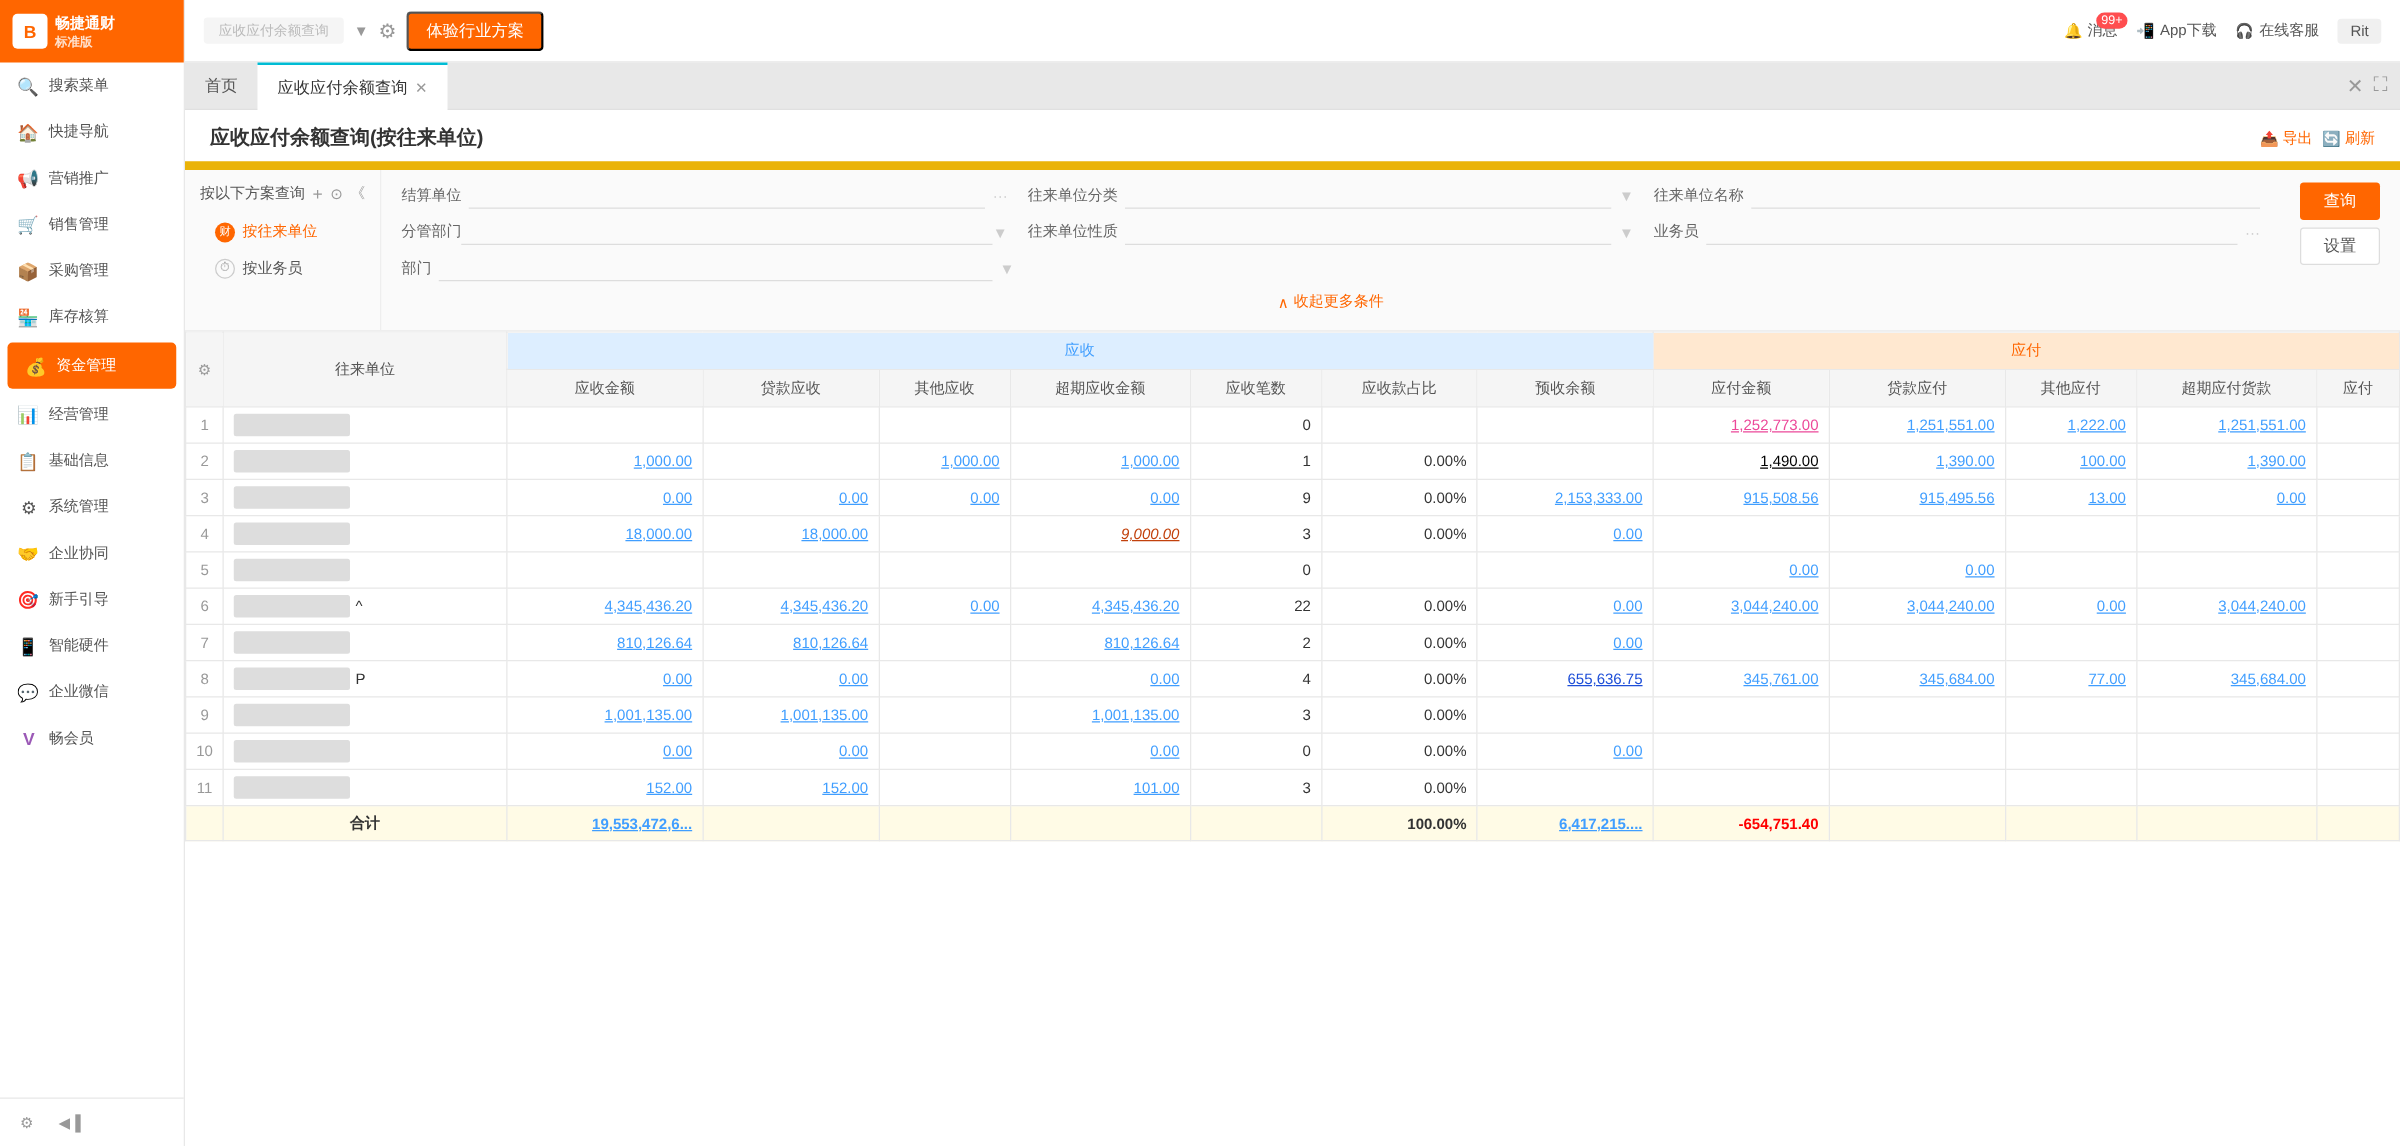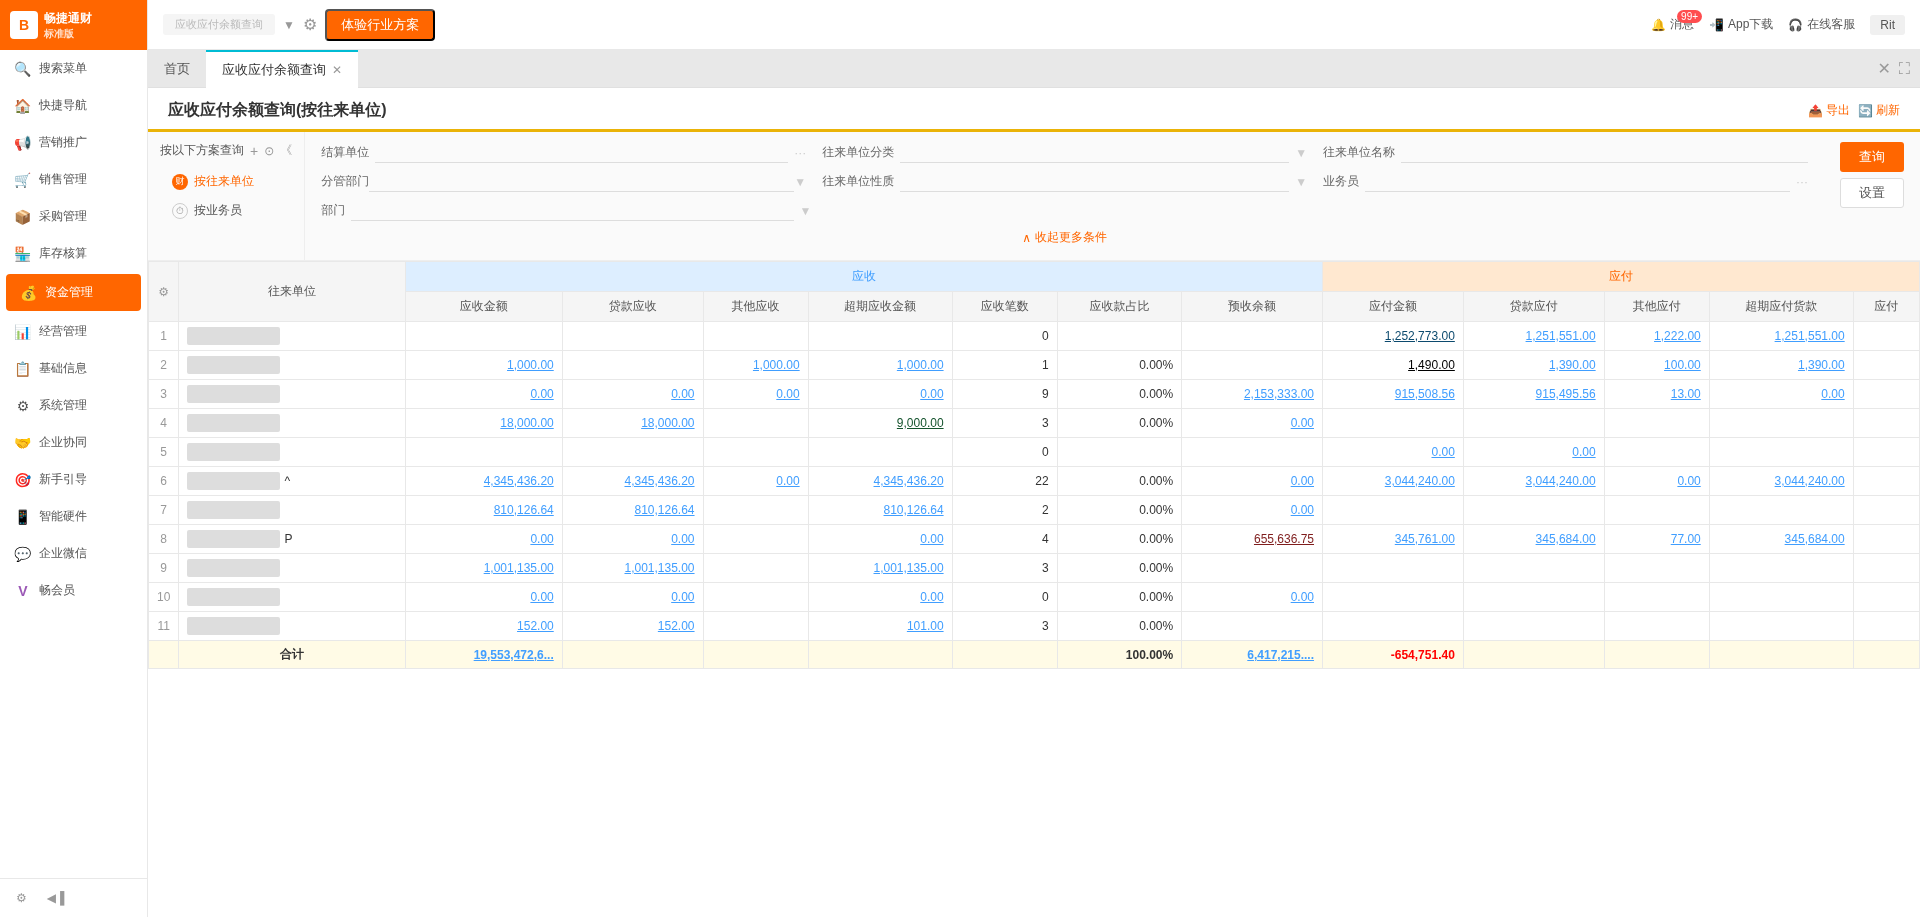--- a/index.html
+++ b/index.html
@@ -34,21 +34,21 @@
 
     
     .tabbar { height: 38px; background: #f0f2f5; display: flex; align-items: center; border-bottom: 1px solid #e0e0e0; }
     .tab { height: 38px; padding: 0 16px; display: flex; align-items: center; cursor: pointer; color: #555; font-size: 13px; gap: 6px; }
     .tab.active { background: #fff; color: #333; font-weight: 500; border-top: 2px solid #00bcd4; }
     .tab-home { color: #555; }
     .tab-close { color: #999; font-size: 12px; cursor: pointer; }
 
     
     .content { flex: 1; background: #fff; overflow: hidden; display: flex; flex-direction: column; }
-    .content-header { display: flex; align-items: center; justify-content: space-between; padding: 12px 20px 8px; border-bottom: 3px solid #eab308; }
+    .content-header { display: flex; align-items: center; justify-content: space-between; padding: 12px 20px 8px; border-bottom: 7px solid #eab308; }
     .content-title { font-size: 16px; font-weight: bold; color: #333; }
     .content-actions { display: flex; gap: 8px; }
     .btn-export { color: #ff6600; border: none; background: none; cursor: pointer; font-size: 12px; display: flex; align-items: center; gap: 3px; }
     .btn-refresh { color: #ff6600; border: none; background: none; cursor: pointer; font-size: 12px; display: flex; align-items: center; gap: 3px; }
     .filter-input { border: none; border-bottom: 1px solid #ddd; padding: 3px 6px; font-size: 12px; background: transparent; outline: none; flex: 1; }
     .collapse-btn { display: flex; align-items: center; gap: 4px; color: #ff6600; cursor: pointer; font-size: 12px; padding: 4px 8px; }
     .scheme-option { display: flex; align-items: center; gap: 6px; padding: 6px 12px; cursor: pointer; font-size: 12px; color: #555; }
     .scheme-option.active { color: #ff6600; }
     .scheme-option-icon { width: 16px; height: 16px; border-radius: 50%; background: #ff6600; color: #fff; display: flex; align-items: center; justify-content: center; font-size: 10px; }
     .scheme-option-icon2 { width: 16px; height: 16px; border-radius: 50%; border: 1px solid #ccc; display: flex; align-items: center; justify-content: center; font-size: 10px; color: #999; }
@@ -312,21 +312,21 @@
         <tr>
               <td style="text-align: center; color: rgb(153, 153, 153);">1</td>
               <td><span style="background: rgb(221, 221, 221); color: transparent; border-radius: 2px; padding: 2px 4px; display: inline-block; min-width: 80px;">██████████</span></td>
               <td style="text-align: right;"></td>
               <td style="text-align: right;"></td>
               <td style="text-align: right;"></td>
               <td style="text-align: right;"></td>
               <td style="text-align: right;">0</td>
               <td style="text-align: right;"></td>
               <td style="text-align: right;"></td>
-              <td style="color: #0c4a6e; text-decoration: underline; cursor: pointer; text-align: right;">1,252,773.00</td>
+              <td style="color: #ec4899; text-decoration: underline; cursor: pointer; text-align: right;">1,252,773.00</td>
               <td style="color: rgb(64, 158, 255); text-decoration: underline; cursor: pointer; text-align: right;">1,251,551.00</td>
               <td style="color: rgb(64, 158, 255); text-decoration: underline; cursor: pointer; text-align: right;">1,222.00</td>
               <td style="color: rgb(64, 158, 255); text-decoration: underline; cursor: pointer; text-align: right;">1,251,551.00</td>
               <td style="text-align: right;"></td>
             </tr>
             <tr>
               <td style="text-align: center; color: rgb(153, 153, 153);">2</td>
               <td><span style="background: rgb(221, 221, 221); color: transparent; border-radius: 2px; padding: 2px 4px; display: inline-block; min-width: 80px;">██████████</span></td>
               <td style="color: rgb(64, 158, 255); text-decoration: underline; cursor: pointer; text-align: right;">1,000.00</td>
               <td style="text-align: right;"></td>
@@ -356,21 +356,21 @@
               <td style="color: rgb(64, 158, 255); text-decoration: underline; cursor: pointer; text-align: right;">13.00</td>
               <td style="color: rgb(64, 158, 255); text-decoration: underline; cursor: pointer; text-align: right;">0.00</td>
               <td style="text-align: right;"></td>
             </tr>
             <tr>
               <td style="text-align: center; color: rgb(153, 153, 153);">4</td>
               <td><span style="background: rgb(221, 221, 221); color: transparent; border-radius: 2px; padding: 2px 4px; display: inline-block; min-width: 80px;">██████████</span></td>
               <td style="color: rgb(64, 158, 255); text-decoration: underline; cursor: pointer; text-align: right;">18,000.00</td>
               <td style="color: rgb(64, 158, 255); text-decoration: underline; cursor: pointer; text-align: right;">18,000.00</td>
               <td style="text-align: right;"></td>
-              <td style="color: #14532d; text-decoration: underline; cursor: pointer; text-align: right;">9,000.00</td>
+              <td style="color: #c2410c; text-decoration: underline; cursor: pointer; text-align: right; font-style: italic;">9,000.00</td>
               <td style="text-align: right;">3</td>
               <td style="text-align: right;">0.00%</td>
               <td style="color: rgb(64, 158, 255); text-decoration: underline; cursor: pointer; text-align: right;">0.00</td>
               <td style="text-align: right;"></td>
               <td style="text-align: right;"></td>
               <td style="text-align: right;"></td>
               <td style="text-align: right;"></td>
               <td style="text-align: right;"></td>
             </tr>
             <tr>
@@ -423,21 +423,21 @@
             </tr>
             <tr>
               <td style="text-align: center; color: rgb(153, 153, 153);">8</td>
               <td><span style="background: rgb(221, 221, 221); color: transparent; border-radius: 2px; padding: 2px 4px; display: inline-block; min-width: 80px;">██████████</span><span style="margin-left: 4px; color: rgb(51, 51, 51);">P</span></td>
               <td style="color: rgb(64, 158, 255); text-decoration: underline; cursor: pointer; text-align: right;">0.00</td>
               <td style="color: rgb(64, 158, 255); text-decoration: underline; cursor: pointer; text-align: right;">0.00</td>
               <td style="text-align: right;"></td>
               <td style="color: rgb(64, 158, 255); text-decoration: underline; cursor: pointer; text-align: right;">0.00</td>
               <td style="text-align: right;">4</td>
               <td style="text-align: right;">0.00%</td>
-              <td style="color: #7f1d1d; text-decoration: underline; cursor: pointer; text-align: right;">655,636.75</td>
+              <td style="color: #1d4ed8; text-decoration: underline; cursor: pointer; text-align: right;">655,636.75</td>
               <td style="color: rgb(64, 158, 255); text-decoration: underline; cursor: pointer; text-align: right;">345,761.00</td>
               <td style="color: rgb(64, 158, 255); text-decoration: underline; cursor: pointer; text-align: right;">345,684.00</td>
               <td style="color: rgb(64, 158, 255); text-decoration: underline; cursor: pointer; text-align: right;">77.00</td>
               <td style="color: rgb(64, 158, 255); text-decoration: underline; cursor: pointer; text-align: right;">345,684.00</td>
               <td style="text-align: right;"></td>
             </tr>
             <tr>
               <td style="text-align: center; color: rgb(153, 153, 153);">9</td>
               <td><span style="background: rgb(221, 221, 221); color: transparent; border-radius: 2px; padding: 2px 4px; display: inline-block; min-width: 80px;">██████████</span></td>
               <td style="color: rgb(64, 158, 255); text-decoration: underline; cursor: pointer; text-align: right;">1,001,135.00</td>

